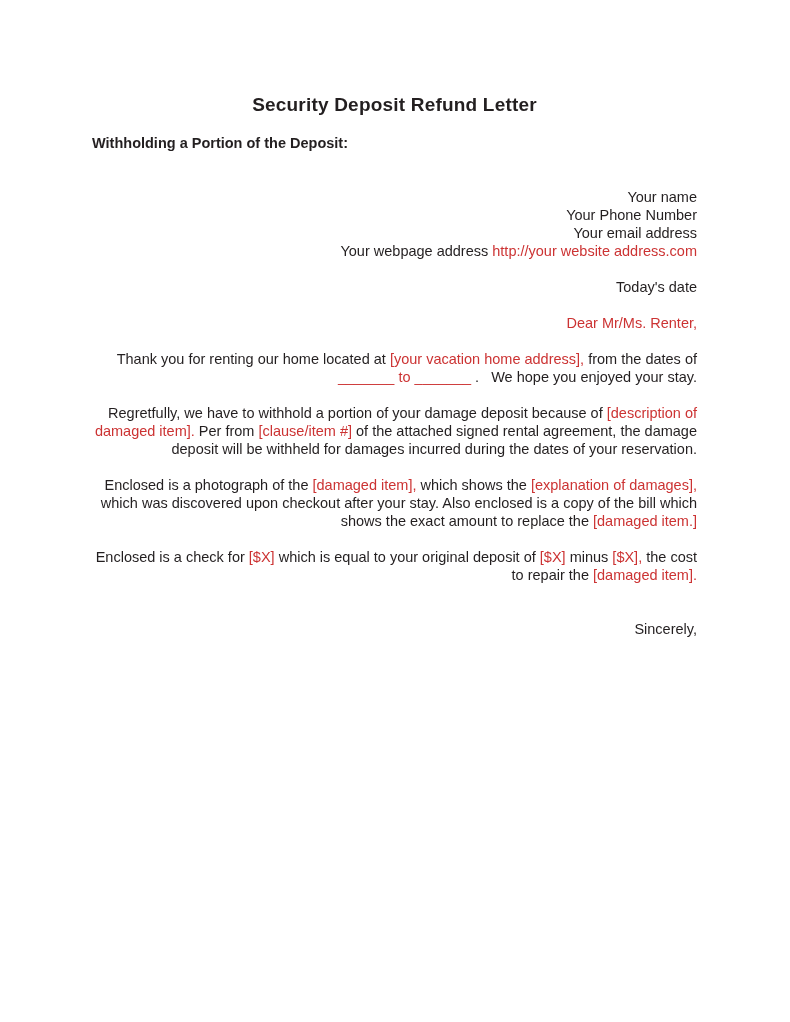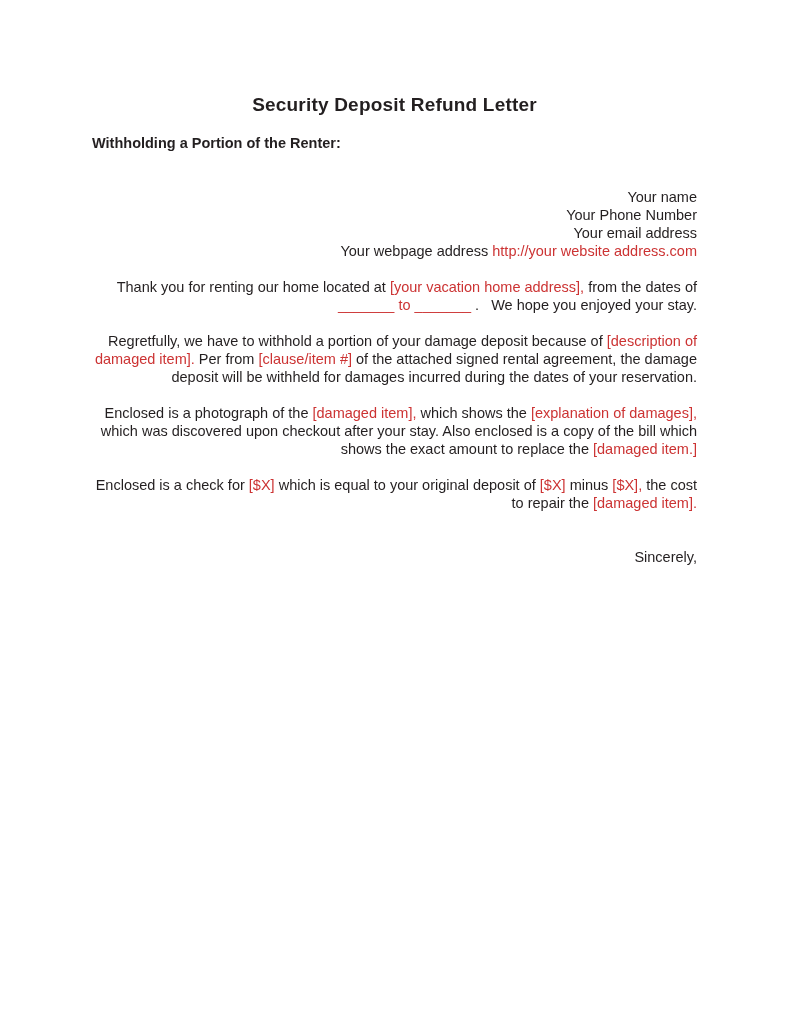--- a/index.html
+++ b/index.html
@@ -50,30 +50,32 @@
   .red { color: var(--color-red); }
   .blank-gap { height: 18px; }
 </style>
 </head>
 <body>
 
 <div class="page">
 
   <h1 class="doc-title">Security Deposit Refund Letter</h1>
 
-  <div class="section-heading">Withholding a Portion of the Renter:</div>
+  <div class="section-heading">Withholding a Portion of the Deposit:</div>
 
   <div class="block">
     <div class="line">Your name</div>
     <div class="line">Your Phone Number</div>
     <div class="line">Your email address</div>
     <div class="line"><span>Your webpage address </span><span class="red">http://your website address.com</span></div>
   </div>
 
+  <div class="body-text block">Today's date</div>
 
+  <div class="body-text block red">Dear Mr/Ms. Renter,</div>
 
   <p class="body-text para"><span>Thank you for renting our home located at </span><span class="red">[your vacation home address],</span><span> from the dates of </span><span class="red">_______ to _______</span><span> .   We hope you enjoyed your stay.</span></p>
 
   <p class="body-text para"><span>Regretfully, we have to withhold a portion of your damage deposit because of </span><span class="red">[description of damaged item].</span><span> Per from </span><span class="red">[clause/item #]</span><span> of the attached signed rental agreement, the damage deposit will be withheld for damages incurred during the dates of your reservation.</span></p>
 
   <p class="body-text para"><span>Enclosed is a photograph of the </span><span class="red">[damaged item],</span><span> which shows the </span><span class="red">[explanation of damages],</span><span> which was discovered upon checkout after your stay. Also enclosed is a copy of the bill which shows the exact amount to replace the </span><span class="red">[damaged item.]</span></p>
 
   <p class="body-text para"><span>Enclosed is a check for </span><span class="red">[$X]</span><span> which is equal to your original deposit of </span><span class="red">[$X]</span><span> minus </span><span class="red">[$X],</span><span> the cost to repair the </span><span class="red">[damaged item].</span></p>
 
   <div class="blank-gap"></div>

